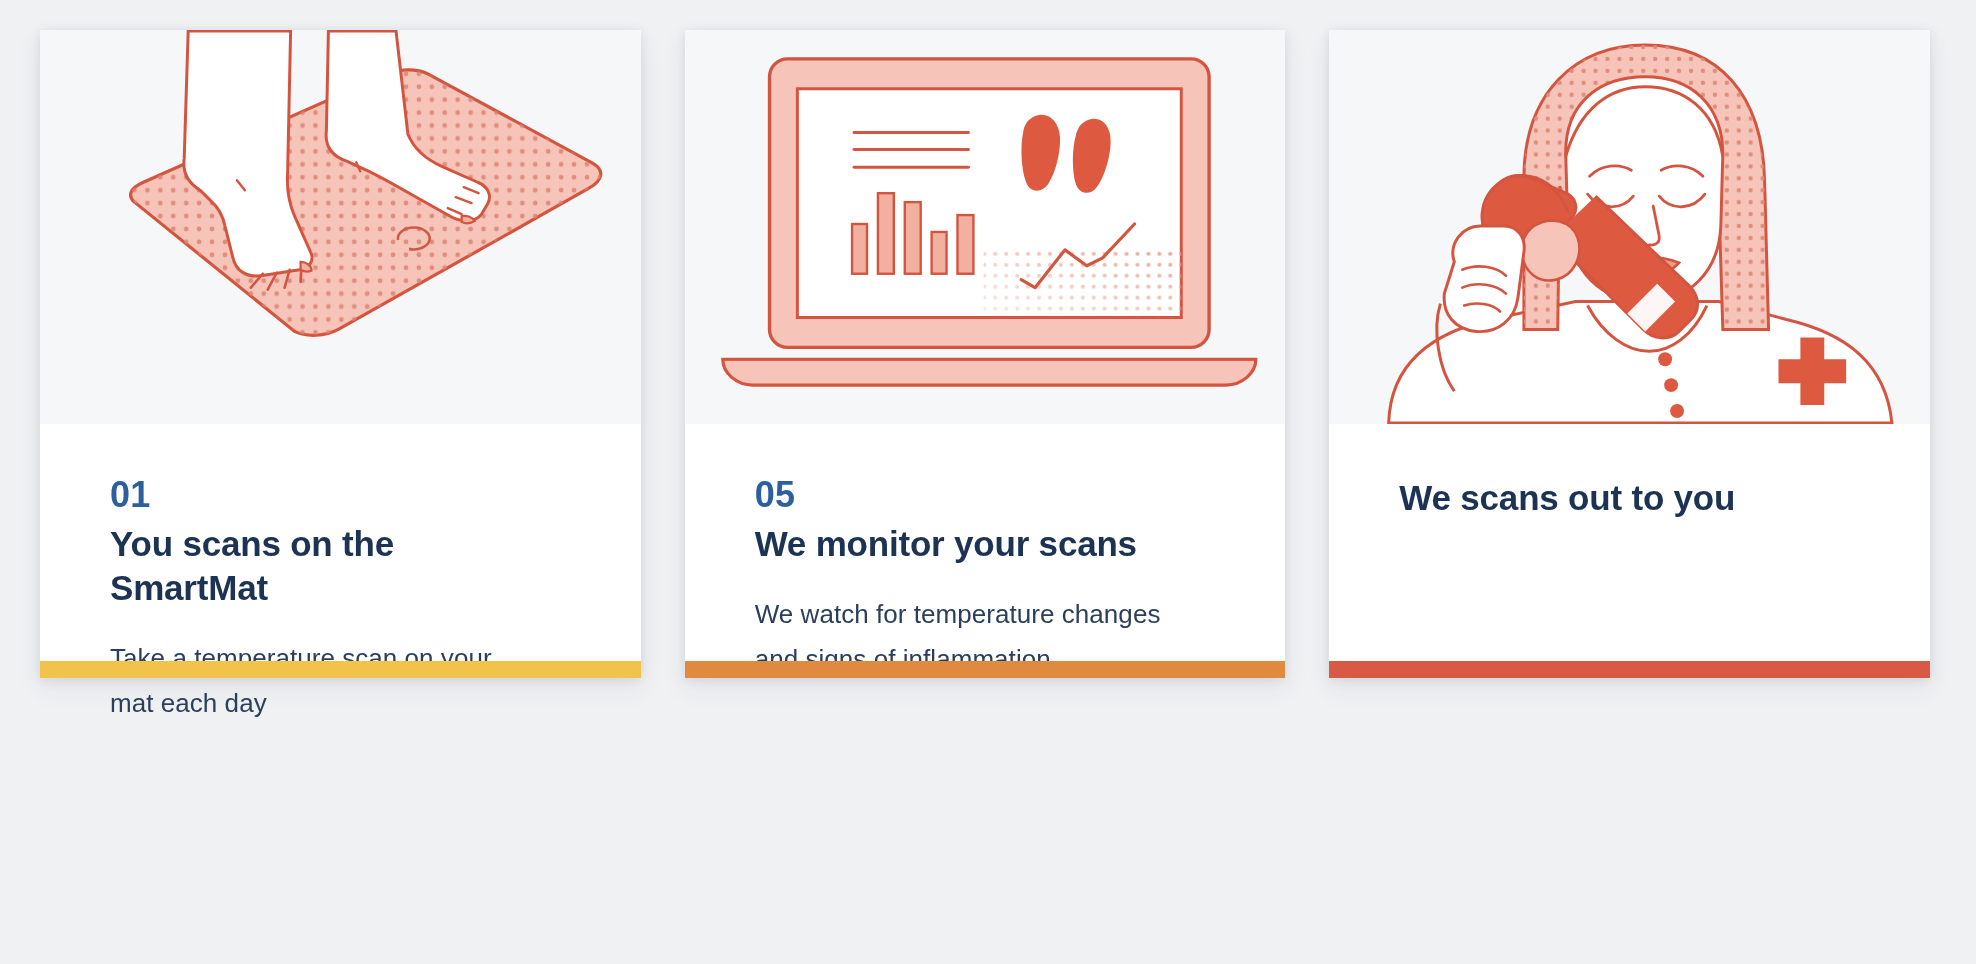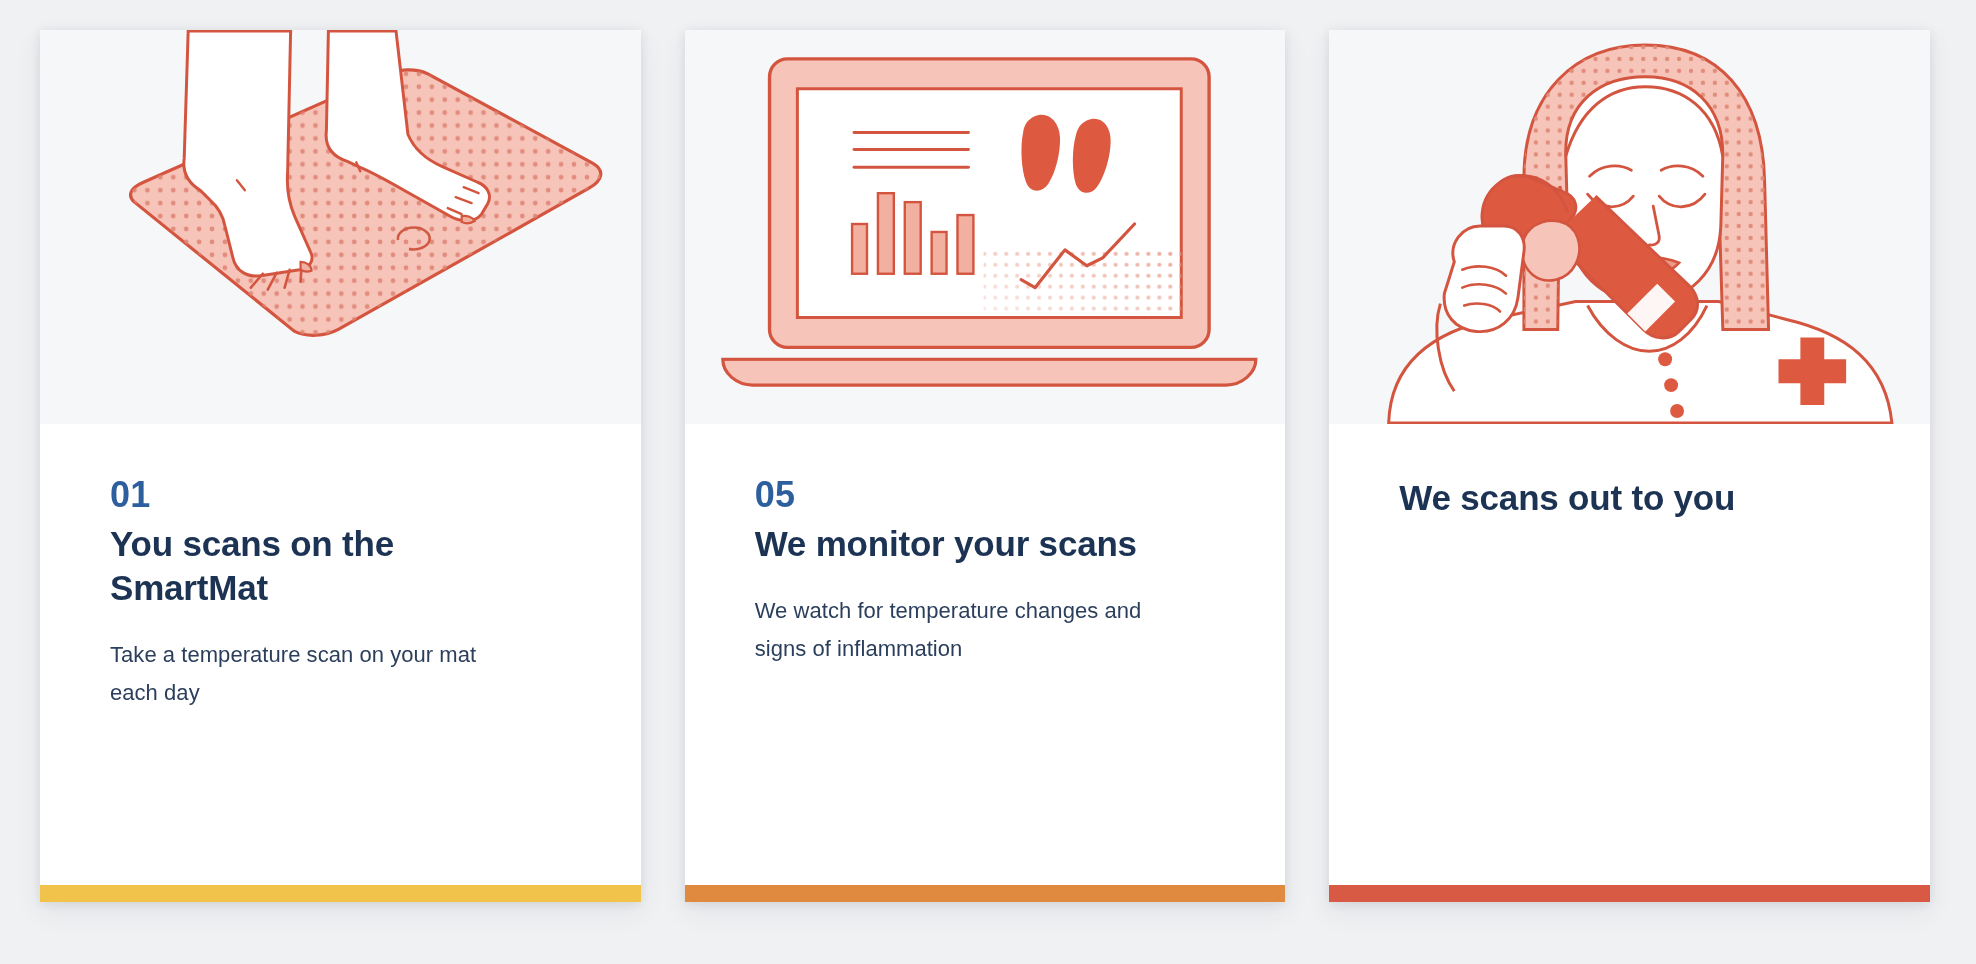--- a/index.html
+++ b/index.html
@@ -15,21 +15,21 @@
     background: #f0f1f3;
     font-family: "Liberation Sans", sans-serif;
     -webkit-font-smoothing: antialiased;
   }
 
   .cards-row {
     position: absolute;
     left: 40px;
     top: 30px;
     width: 1890px;
-    height: 872px;
+    height: 648px;
     display: flex;
     gap: 44px;
   }
 
   .step-card {
     position: relative;
     flex: 1 1 0;
     background: #ffffff;
     display: flex;
     flex-direction: column;
@@ -67,21 +67,21 @@
     font-size: 35px;
     font-weight: 700;
     line-height: 1.26;
     letter-spacing: -0.2px;
     margin-bottom: 26px;
     max-width: 400px;
   }
 
   .step-desc {
     color: #2b3f5c;
-    font-size: 22px;
+    font-size: 26px;
     font-weight: 400;
     line-height: 1.72;
     letter-spacing: 0.05px;
     max-width: 420px;
   }
 
   
   .accent-bar {
     position: absolute;
     left: 0;

